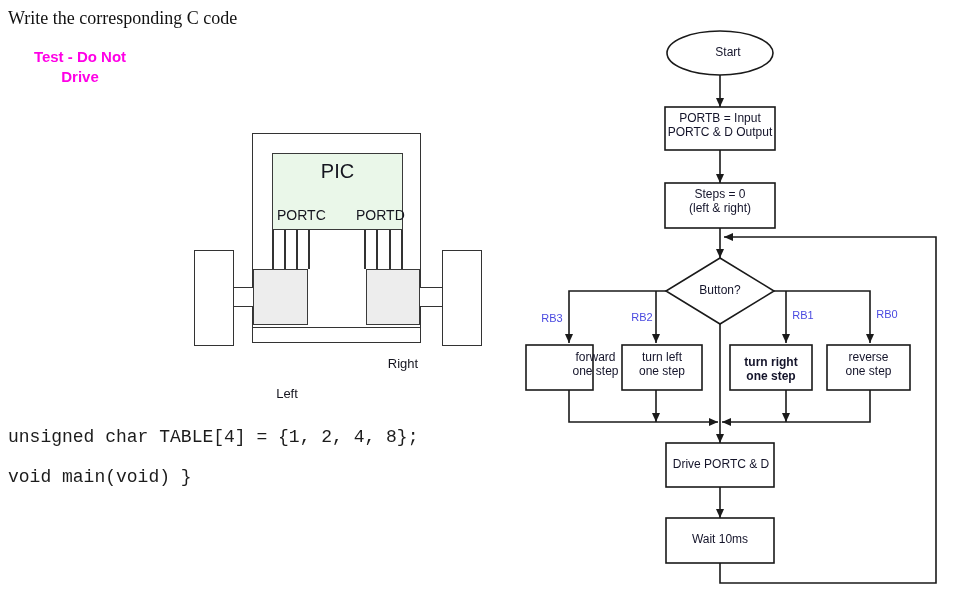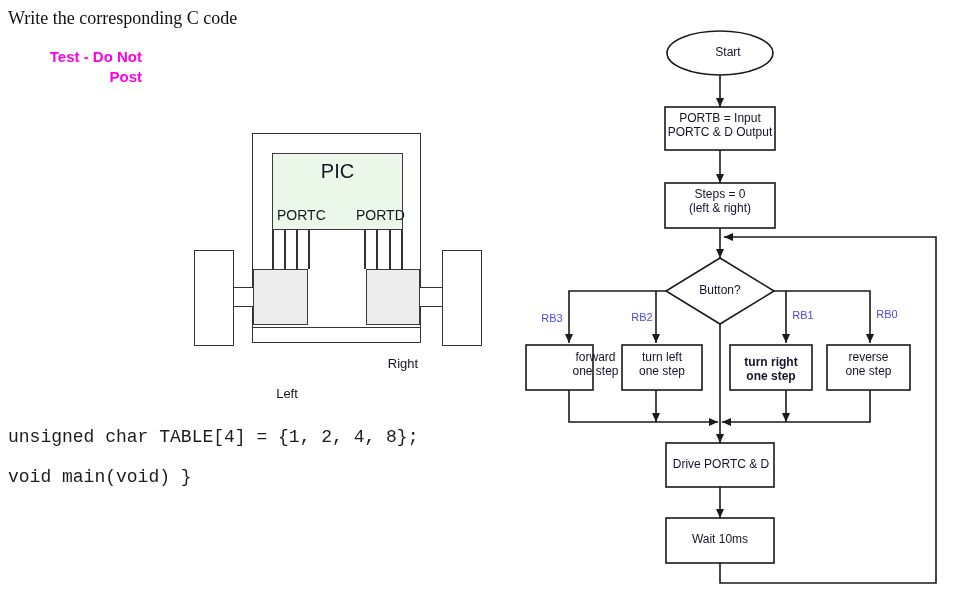--- a/index.html
+++ b/index.html
@@ -1,21 +1,21 @@
 <!DOCTYPE html>
 <html><head>
 <meta charset="utf-8">
 <style>
   html,body{margin:0;padding:0;background:#fff;}
   #page{position:relative;width:967px;height:612px;background:#ffffff;overflow:hidden;
         font-family:"Liberation Sans",sans-serif;color:#15151f;}
 
   
   .title{position:absolute;left:8px;top:8px;font:18px/1.2 "Liberation Serif",serif;color:#111;text-align:right;}
-  .warning{position:absolute;left:18px;top:47px;width:124px;text-align:right;
+  .warning{position:absolute;left:18px;top:47px;width:124px;text-align:center;
            font:bold 15px/20px "Liberation Sans",sans-serif;color:#ff00e6;}
 
   
   .code{position:absolute;left:8px;top:427px;font:18px/20px "Liberation Mono",monospace;color:#1c1c1c;}
   .code-line{white-space:pre;height:20px;}
 
   
   .rect{position:absolute;box-sizing:border-box;border:1.5px solid #333;background:#fff;}
   .pic-box{background:#eaf7e9;border-color:#3a3a3a;}
   .motor{background:#ededed;border-color:#3a3a3a;}
@@ -33,21 +33,21 @@
   .rb{position:absolute;width:28px;text-align:center;font:11px/12px "Liberation Sans",sans-serif;color:#4a4ae0;}
 </style>
 </head>
 <body>
 
 <div id="page">
 
   <div class="title">Write the corresponding C code</div>
   <div class="warning">
     <div>Test - Do Not</div>
-    <div>Post</div>
+    <div>Drive</div>
   </div>
 
   <div>
     <div class="dlabel" style="left:287px;top:111px;width:80px;margin-top:21px;">Front</div>
 
     <div class="rect" style="left:252px;top:133px;width:169px;height:210px;"></div>
     <div class="hline" style="left:252px;top:327px;width:169px;"></div>
 
     <div class="rect" style="left:233px;top:287px;width:22px;height:20px;"></div>
     <div class="rect" style="left:419px;top:287px;width:24px;height:20px;"></div>

